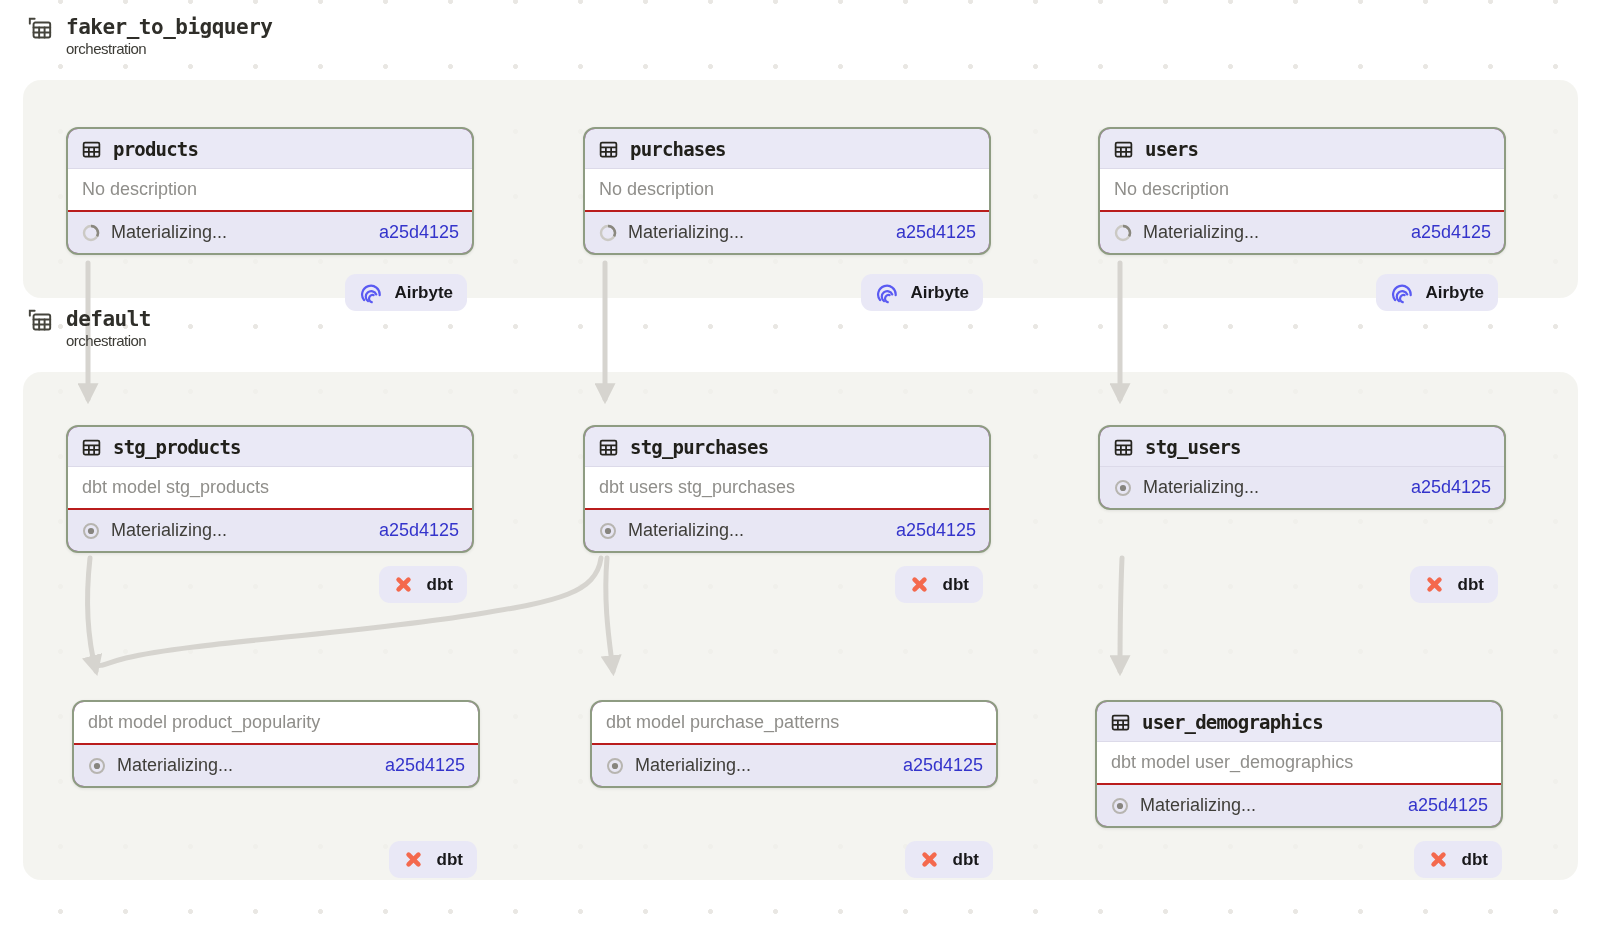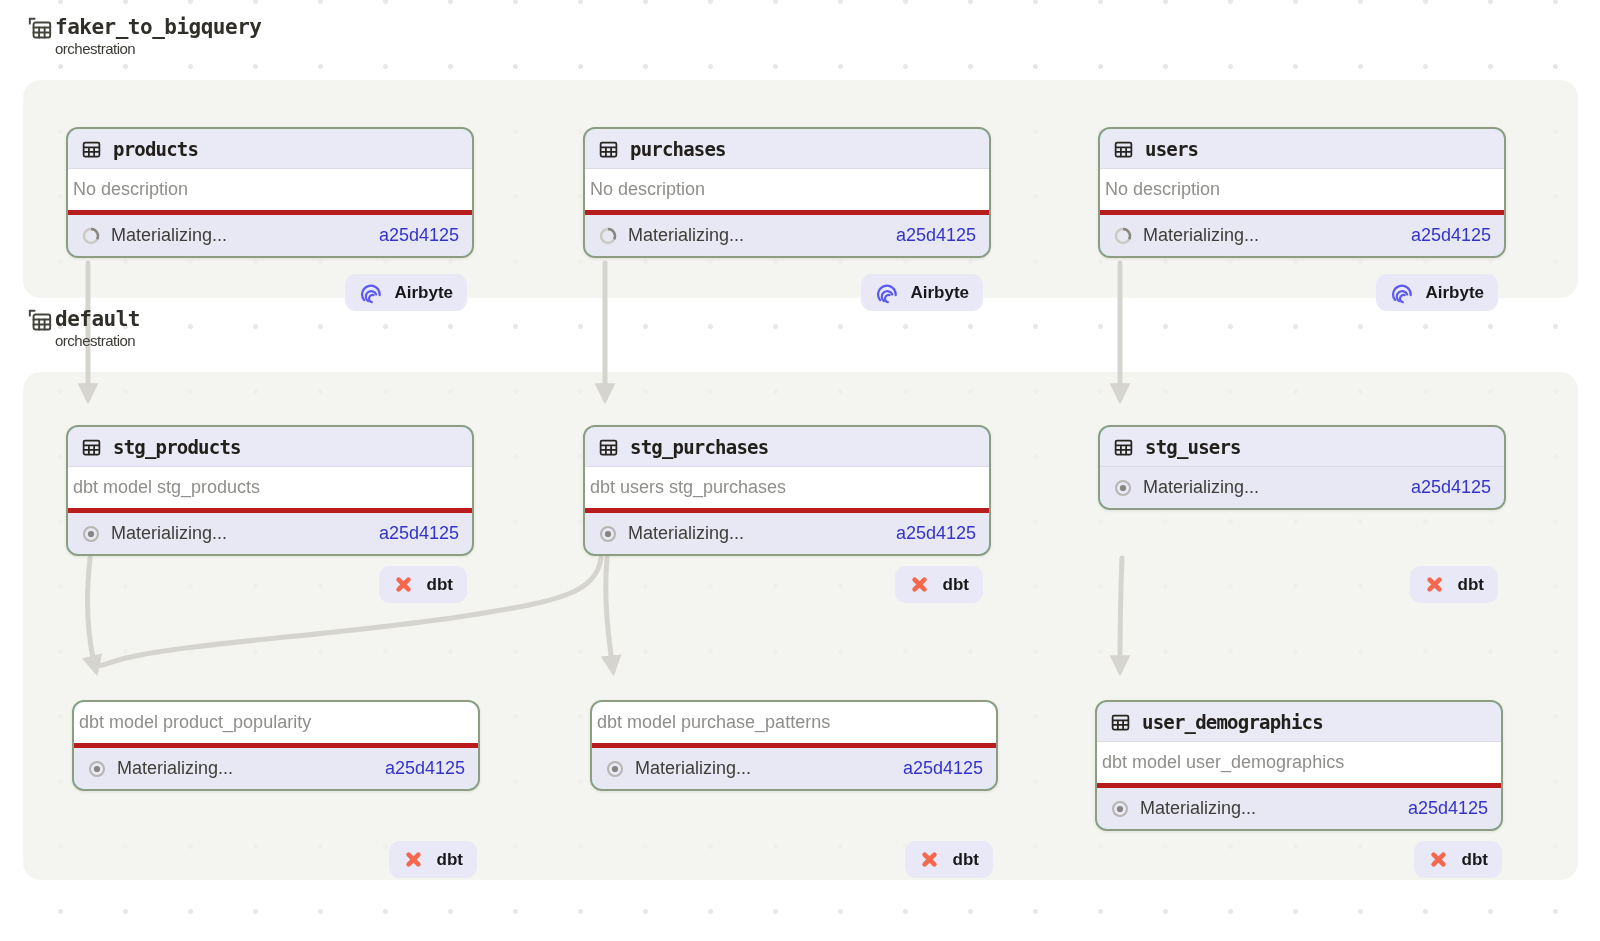--- a/index.html
+++ b/index.html
@@ -14,51 +14,51 @@
     background-size:65px 65px;background-position:28px 34px;
   }
   .band{
     position:absolute;left:23px;right:22px;z-index:1;
     background:rgba(242,241,237,0.82);border-radius:18px;
   }
   .band1{top:80px;height:218px;}
   .band2{top:372px;height:508px;}
   .edges-svg{position:absolute;left:0;top:0;z-index:2;pointer-events:none;}
   .group-header{
-    position:absolute;z-index:3;display:flex;align-items:flex-start;
+    position:absolute;z-index:3;display:flex;gap:11px;align-items:flex-start;
     cursor:pointer;
   }
   .gh1{left:25px;top:14px;}
   .gh2{left:25px;top:306px;}
   .group-title{
     font-family:"DejaVu Sans Mono","Liberation Mono",monospace;
     font-size:21px;font-weight:600;color:#2f2e29;line-height:26px;letter-spacing:-0.5px;
   }
   .group-sub{
     font-family:Liberation Sans, sans-serif;
     font-size:15px;font-weight:400;color:#3c3b35;line-height:18px;letter-spacing:-0.5px;
   }
   .node{
     position:absolute;z-index:4;width:404px;
     border:2px solid #8e9c82;border-radius:12px;overflow:hidden;
-    background:#5eead4;box-shadow:0 1px 3px rgba(60,60,50,0.10);
+    background:#701a75;box-shadow:0 1px 3px rgba(60,60,50,0.10);
     cursor:pointer;
   }
   .node-header{
     display:flex;align-items:center;gap:11px;
     background:#eae9f6;padding:9px 13px 8px 13px;
     border-bottom:1px solid #dcdae9;
   }
   .node-name{
     font-family:"DejaVu Sans Mono","Liberation Mono",monospace;
     font-size:19px;font-weight:600;color:#21201b;letter-spacing:-0.8px;
   }
   .node-desc{
-    background:#ffffff;padding:10px 5px;font-size:18px;color:#8f8e8a;
-    border-bottom:5px solid #b91c1c;white-space:nowrap;overflow:hidden;
+    background:#ffffff;padding:10px 14px;font-size:18px;color:#8f8e8a;
+    border-bottom:2px solid #b91c1c;white-space:nowrap;overflow:hidden;
   }
   .node-footer{
     display:flex;align-items:center;justify-content:space-between;
     background:#e8e7f4;padding:10px 13px;
   }
   .status-left{display:flex;align-items:center;gap:10px;font-size:18px;color:#3f3e39;}
   .run-id{font-size:18px;color:#3434cb;cursor:pointer;}
   .icon{display:inline-flex;flex:0 0 auto;}
   .badge{
     position:absolute;z-index:4;display:flex;align-items:center;gap:13px;

